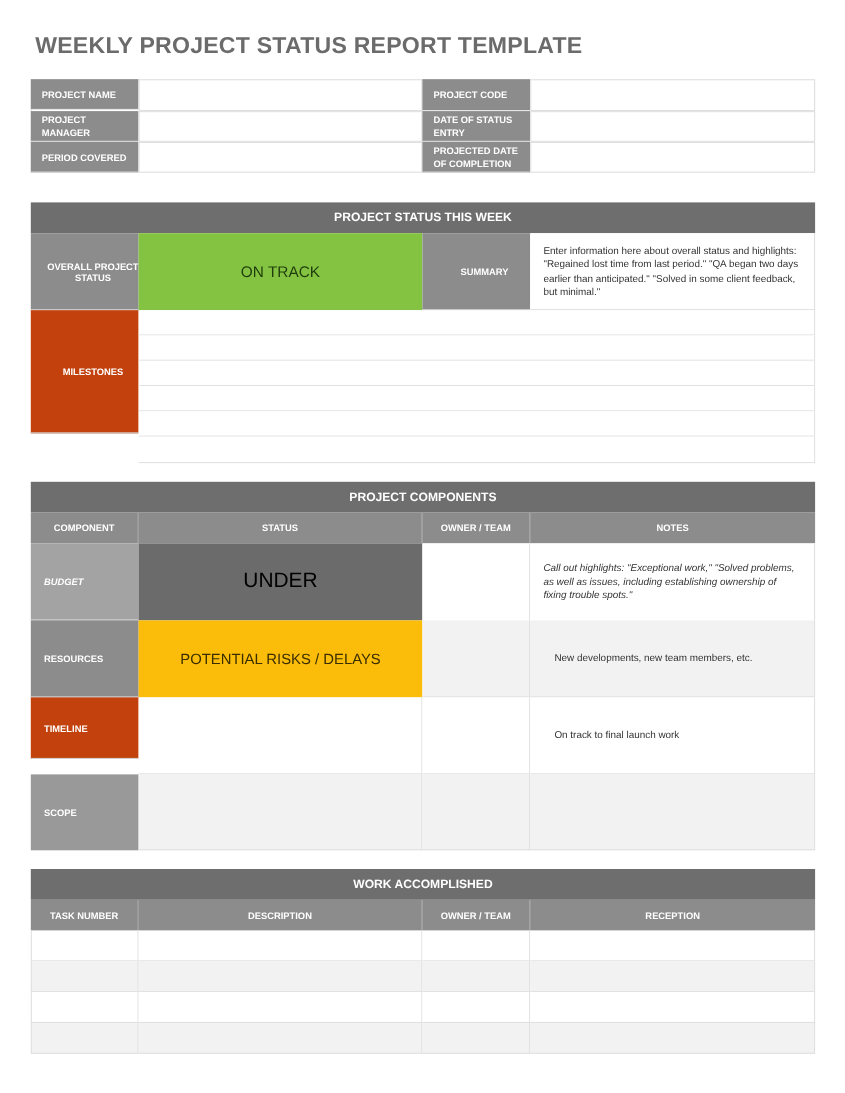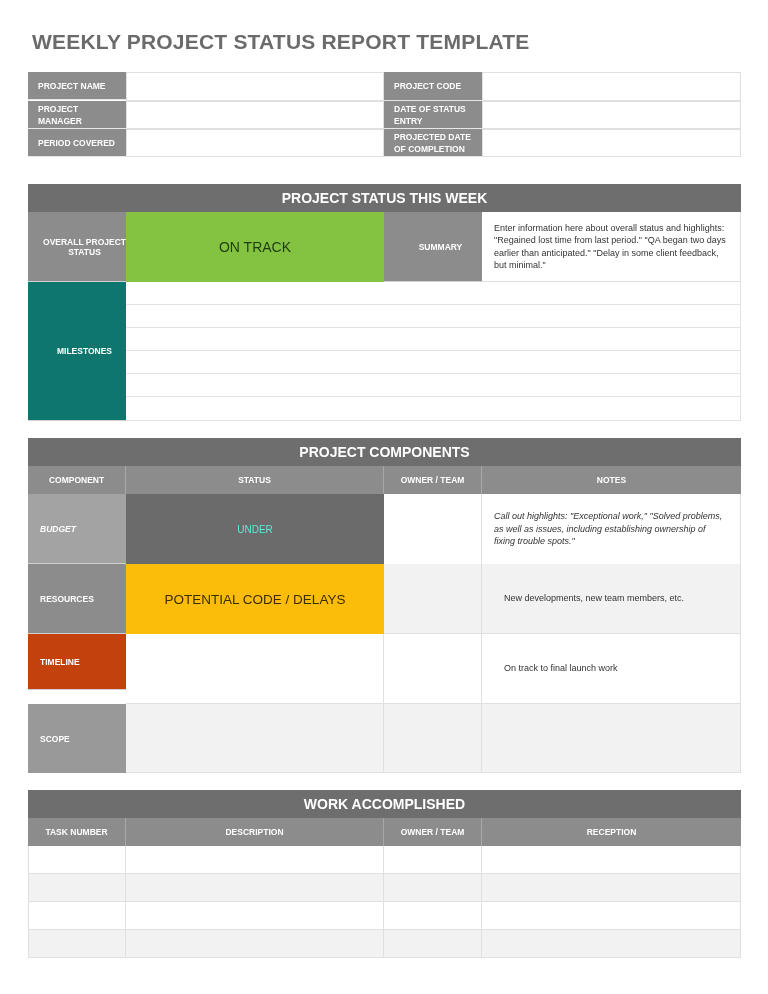--- a/index.html
+++ b/index.html
@@ -1,21 +1,21 @@
 <!DOCTYPE html>
 <html><head>
 <meta charset="utf-8">
 <style>
   html,body{margin:0;padding:0;background:#ffffff;}
   body{width:768px;height:994px;position:relative;overflow:hidden;font-family:"Liberation Sans",sans-serif;color:#333;}
   .title{position:absolute;left:32px;top:30px;font-size:21px;font-weight:bold;color:#6b6b6b;letter-spacing:0.2px;}
   .abs{position:absolute;box-sizing:border-box;}
   .lbl{background:#8c8c8c;color:#fff;font-size:8.5px;font-weight:bold;text-transform:uppercase;display:flex;align-items:center;padding:0 10px;line-height:12px;border-bottom:1px solid #e6e6e6;}
   .cell{background:#fff;border:1px solid #e0e0e0;}
-  .bar{background:#6e6e6e;color:#fff;font-size:14px;font-weight:bold;display:flex;align-items:center;justify-content:center;text-transform:uppercase;}
+  .bar{background:#6e6e6e;color:#fff;font-size:11px;font-weight:bold;display:flex;align-items:center;justify-content:center;text-transform:uppercase;}
   .colh{background:#8c8c8c;color:#fff;font-size:8.5px;font-weight:bold;display:flex;align-items:center;justify-content:center;text-transform:uppercase;border-right:1px solid #a8a8a8;}
   .side{color:#fff;font-size:8.5px;font-weight:bold;text-transform:uppercase;display:flex;align-items:center;border-bottom:1px solid #d0d0d0;padding-left:15px;}
   .center{justify-content:center;text-align:center;}
   .note{font-size:9px;color:#333;line-height:12.5px;display:flex;align-items:center;padding:0 12px;}
   .line{border-bottom:1px solid #e2e2e2;border-right:1px solid #e2e2e2;background:#fff;}
 </style>
 </head>
 <body>
 
 <div class="title">WEEKLY PROJECT STATUS REPORT TEMPLATE</div>
@@ -36,45 +36,45 @@
   <div class="abs cell" style="left:482px;top:72px;width:259px;height:29px;"></div>
   <div class="abs cell" style="left:482px;top:101px;width:259px;height:28px;"></div>
   <div class="abs cell" style="left:482px;top:129px;width:259px;height:28px;"></div>
 </div>
 
 <div>
   <div class="abs bar" style="left:28px;top:184px;width:713px;height:28px;">PROJECT STATUS THIS WEEK</div>
   <div class="abs side center" style="left:28px;top:212px;width:98px;height:70px;background:#8c8c8c;">OVERALL PROJECT STATUS</div>
   <div class="abs" style="left:126px;top:212px;width:258px;height:70px;background:#84c341;display:flex;align-items:center;justify-content:center;font-size:14px;color:#1f3d0c;">ON TRACK</div>
   <div class="abs side center" style="left:384px;top:212px;width:98px;height:70px;background:#8c8c8c;">SUMMARY</div>
-  <div class="abs note" style="left:482px;top:212px;width:259px;height:70px;background:#fff;border-right:1px solid #e0e0e0;border-bottom:1px solid #e0e0e0;">Enter information here about overall status and highlights: "Regained lost time from last period." "QA began two days earlier than anticipated." "Delay in some client feedback, but minimal."</div>
+  <div class="abs note" style="left:482px;top:212px;width:259px;height:70px;background:#fff;border-right:1px solid #e0e0e0;border-bottom:1px solid #e0e0e0;">Enter information here about overall status and highlights: "Regained lost time from last period." "QA began two days earlier than anticipated." "Solved in some client feedback, but minimal."</div>
 
-  <div class="abs side center" style="left:28px;top:282px;width:98px;height:139px;background:#0f766e;">MILESTONES</div>
+  <div class="abs side center" style="left:28px;top:282px;width:98px;height:112px;background:#c2410c;">MILESTONES</div>
   <div class="abs line" style="left:126px;top:282px;width:615px;height:23px;"></div>
   <div class="abs line" style="left:126px;top:305px;width:615px;height:23px;"></div>
   <div class="abs line" style="left:126px;top:328px;width:615px;height:23px;"></div>
   <div class="abs line" style="left:126px;top:351px;width:615px;height:23px;"></div>
   <div class="abs line" style="left:126px;top:374px;width:615px;height:23px;"></div>
   <div class="abs line" style="left:126px;top:397px;width:615px;height:24px;"></div>
 </div>
 
 <div>
   <div class="abs bar" style="left:28px;top:438px;width:713px;height:28px;">PROJECT COMPONENTS</div>
   <div class="abs colh" style="left:28px;top:466px;width:98px;height:28px;">COMPONENT</div>
   <div class="abs colh" style="left:126px;top:466px;width:258px;height:28px;">STATUS</div>
   <div class="abs colh" style="left:384px;top:466px;width:98px;height:28px;">OWNER / TEAM</div>
   <div class="abs colh" style="left:482px;top:466px;width:259px;height:28px;border-right:none;">NOTES</div>
 
   <div class="abs side" style="left:28px;top:494px;width:98px;height:70px;background:#a3a3a3;padding-left:12px;font-style:italic;">BUDGET</div>
-  <div class="abs" style="left:126px;top:494px;width:258px;height:70px;background:#6b6b6b;color:#5eead4;font-size:10px;display:flex;align-items:center;justify-content:center;">UNDER</div>
+  <div class="abs" style="left:126px;top:494px;width:258px;height:70px;background:#6b6b6b;color:#000000;font-size:19px;display:flex;align-items:center;justify-content:center;">UNDER</div>
   <div class="abs" style="left:384px;top:494px;width:98px;height:70px;background:#fff;border-right:1px solid #e0e0e0;"></div>
   <div class="abs note" style="left:482px;top:494px;width:259px;height:70px;background:#fff;border-right:1px solid #e0e0e0;font-style:italic;">Call out highlights: "Exceptional work," "Solved problems, as well as issues, including establishing ownership of fixing trouble spots."</div>
 
   <div class="abs side" style="left:28px;top:564px;width:98px;height:70px;background:#8c8c8c;padding-left:12px;">RESOURCES</div>
-  <div class="abs" style="left:126px;top:564px;width:258px;height:70px;background:#fbbd09;color:#3a2e00;font-size:13.5px;display:flex;align-items:center;justify-content:center;">POTENTIAL CODE / DELAYS</div>
+  <div class="abs" style="left:126px;top:564px;width:258px;height:70px;background:#fbbd09;color:#3a2e00;font-size:13.5px;display:flex;align-items:center;justify-content:center;">POTENTIAL RISKS / DELAYS</div>
   <div class="abs" style="left:384px;top:564px;width:98px;height:70px;background:#f2f2f2;border-right:1px solid #e0e0e0;border-bottom:1px solid #e0e0e0;"></div>
   <div class="abs note" style="left:482px;top:564px;width:259px;height:70px;background:#f2f2f2;border-right:1px solid #e0e0e0;border-bottom:1px solid #e0e0e0;padding-left:22px;">New developments, new team members, etc.</div>
 
   <div class="abs side" style="left:28px;top:634px;width:98px;height:56px;background:#c2410c;padding-left:12px;">TIMELINE</div>
   <div class="abs" style="left:126px;top:634px;width:258px;height:70px;background:#fff;border-right:1px solid #e0e0e0;border-bottom:1px solid #e0e0e0;"></div>
   <div class="abs" style="left:384px;top:634px;width:98px;height:70px;background:#fff;border-right:1px solid #e0e0e0;border-bottom:1px solid #e0e0e0;"></div>
   <div class="abs note" style="left:482px;top:634px;width:259px;height:70px;background:#fff;border-right:1px solid #e0e0e0;border-bottom:1px solid #e0e0e0;padding-left:22px;">On track to final launch work</div>
 
   <div class="abs side" style="left:28px;top:704px;width:98px;height:69px;background:#999999;padding-left:12px;border-bottom:none;">SCOPE</div>
   <div class="abs" style="left:126px;top:704px;width:258px;height:69px;background:#f2f2f2;border-right:1px solid #e0e0e0;border-bottom:1px solid #e0e0e0;"></div>

